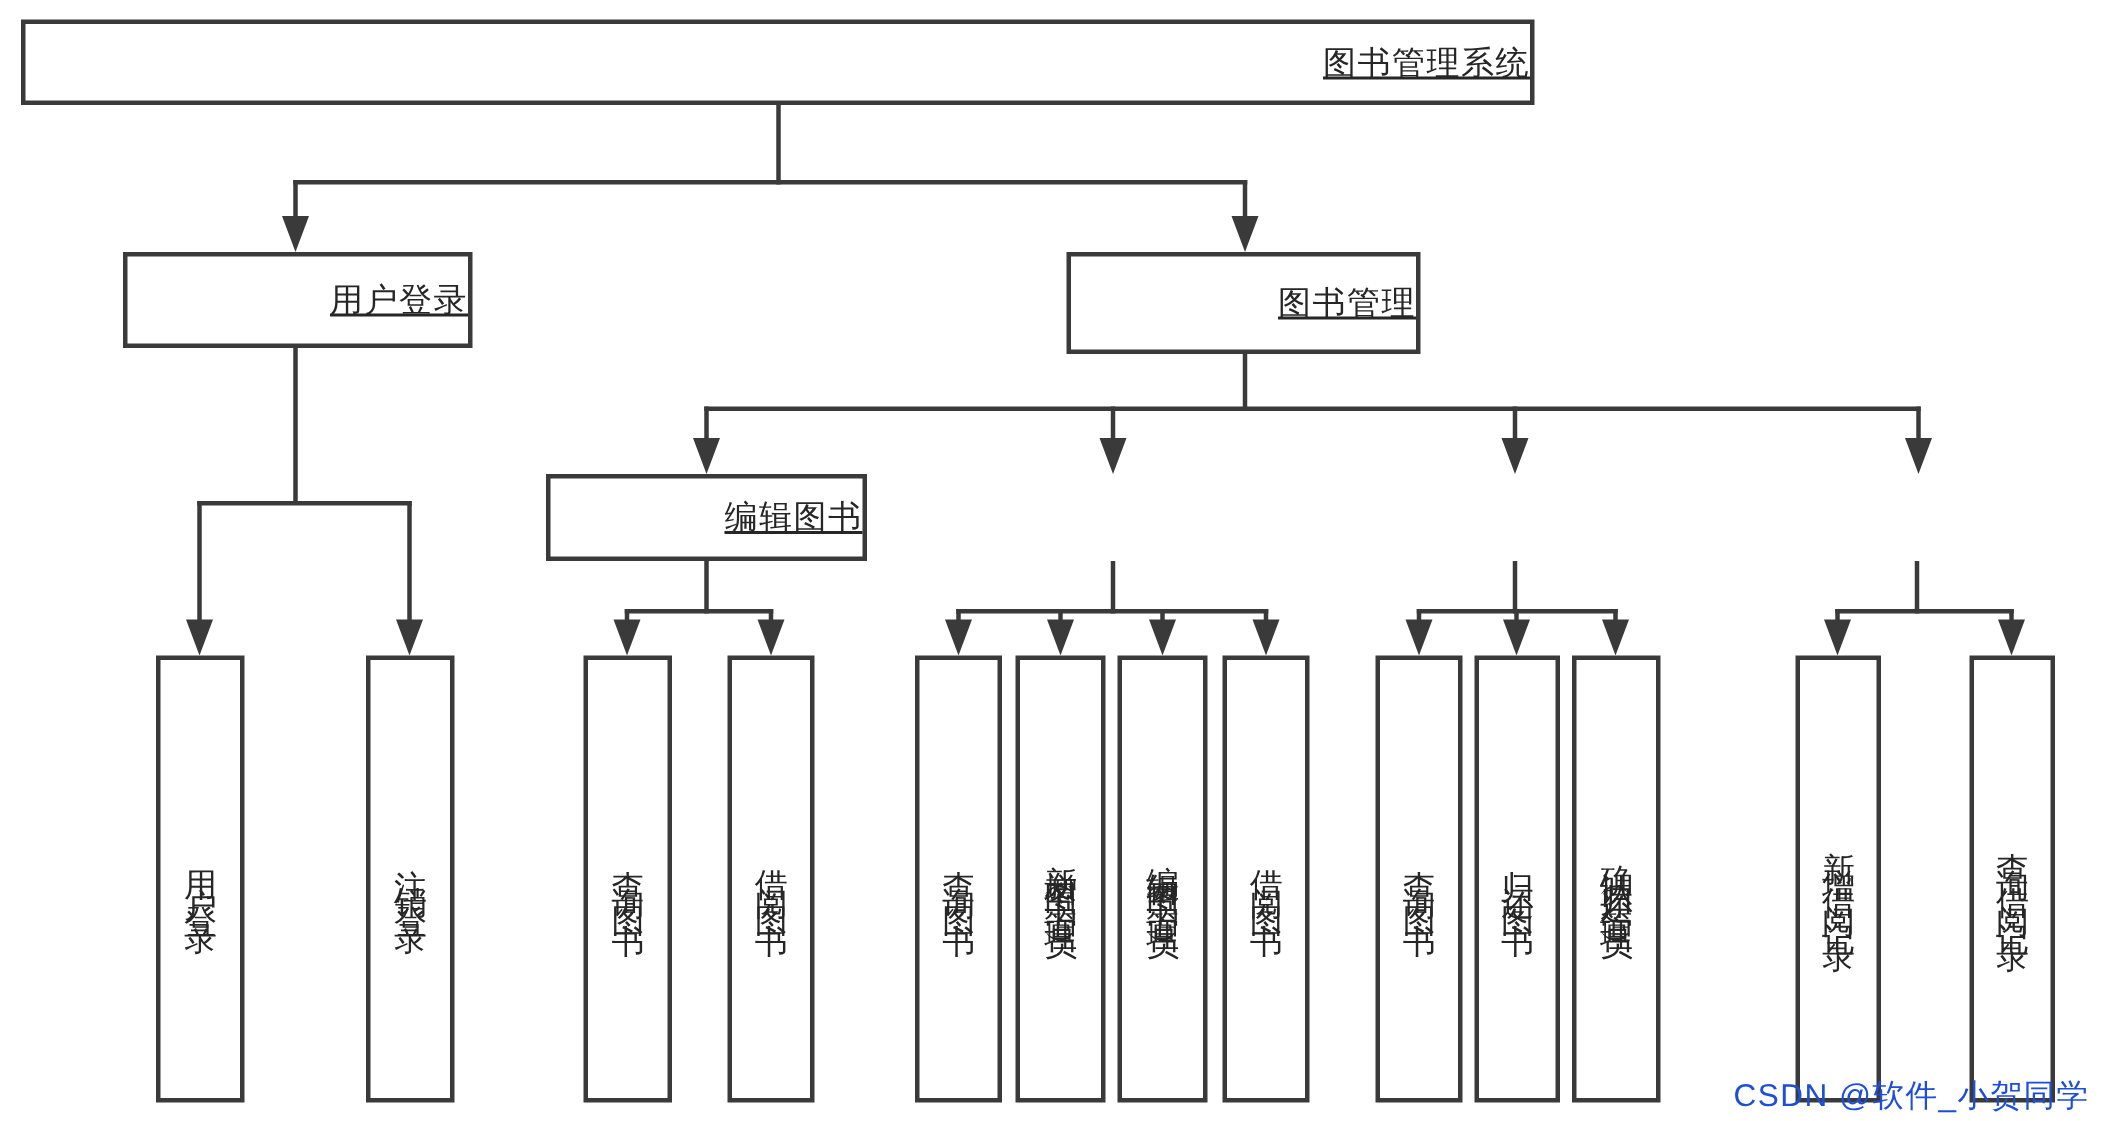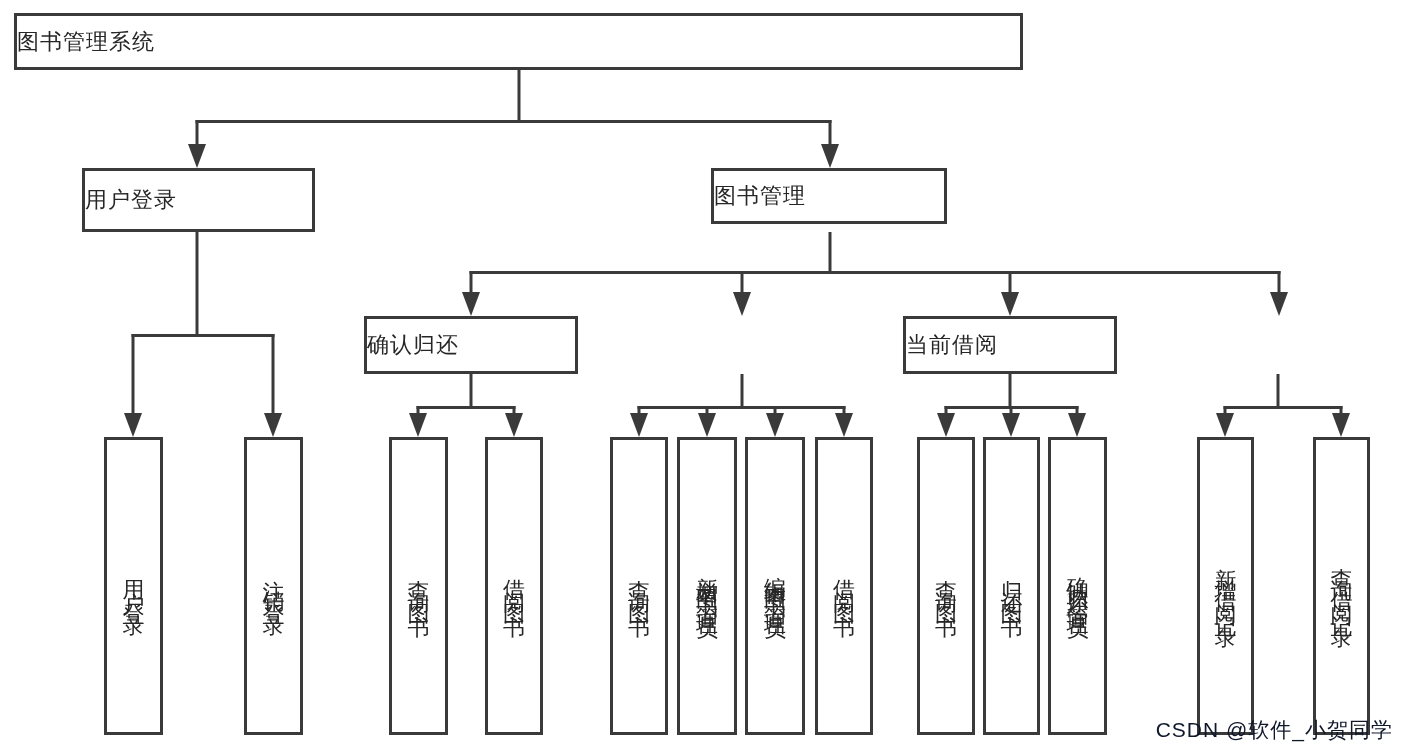--- a/index.html
+++ b/index.html
@@ -3,36 +3,36 @@
 <meta charset="utf-8">
 <style>
   html,body{margin:0;padding:0;background:#ffffff;}
   .stage{
     position:relative;width:1405px;height:747px;background:#ffffff;overflow:hidden;
     font-family:"Liberation Sans","DejaVu Sans",sans-serif;color:#262626;
   }
   .stage svg{position:absolute;left:0;top:0;}
   .hbox{
     position:absolute;box-sizing:border-box;border:3px solid #3a3a3a;background:#ffffff;
-    display:flex;align-items:center;justify-content:flex-start;
-    font-size:22px;letter-spacing:1px;white-space:nowrap;
+    display:flex;align-items:center;justify-content:flex-end;
+    font-size:22px;letter-spacing:1px;white-space:nowrap;text-decoration:underline;
   }
   .vbox{
     position:absolute;top:437px;height:298px;box-sizing:border-box;
     border:3px solid #3a3a3a;background:#ffffff;
     display:flex;align-items:center;justify-content:center;
   }
   .vt{
     writing-mode:vertical-rl;
     font-size:22px;line-height:1.1;letter-spacing:12px;
   }
   .vt.long{letter-spacing:6px;}
   .watermark{
     position:absolute;right:12px;top:716px;
-    font-size:21px;color:#0f172a;letter-spacing:1px;white-space:nowrap;
+    font-size:21px;color:#1d4ed8;letter-spacing:1px;white-space:nowrap;
   }
 </style>
 </head>
 <body>
 
 <div class="stage">
 
   <svg width="1405" height="747" viewBox="0 0 1405 747">
     <g stroke="#3a3a3a" stroke-width="3">
 
@@ -99,29 +99,26 @@
     </g>
   </svg>
 
   <div class="hbox" style="left:14px;top:13px;width:1009px;height:57px">
     <span>图书管理系统</span>
   </div>
 
   <div class="hbox" style="left:82px;top:168px;width:233px;height:64px">
     <span>用户登录</span>
   </div>
-  <div class="hbox" style="left:711px;top:168px;width:236px;height:56px">
+  <div class="hbox" style="left:711px;top:168px;width:236px;height:68px">
     <span>图书管理</span>
   </div>
 
   <div class="hbox" style="left:364px;top:316px;width:214px;height:58px">
-    <span>确认归还</span>
-  </div>
-  <div class="hbox" style="left:903px;top:316px;width:214px;height:58px">
-    <span>当前借阅</span>
+    <span>编辑图书</span>
   </div>
 
   <div class="vbox" style="left:104px;width:59px">
     <span class="vt">用户登录</span>
   </div>
   <div class="vbox" style="left:244px;width:59px">
     <span class="vt">注销登录</span>
   </div>
 
   <div class="vbox" style="left:389px;width:59px">

